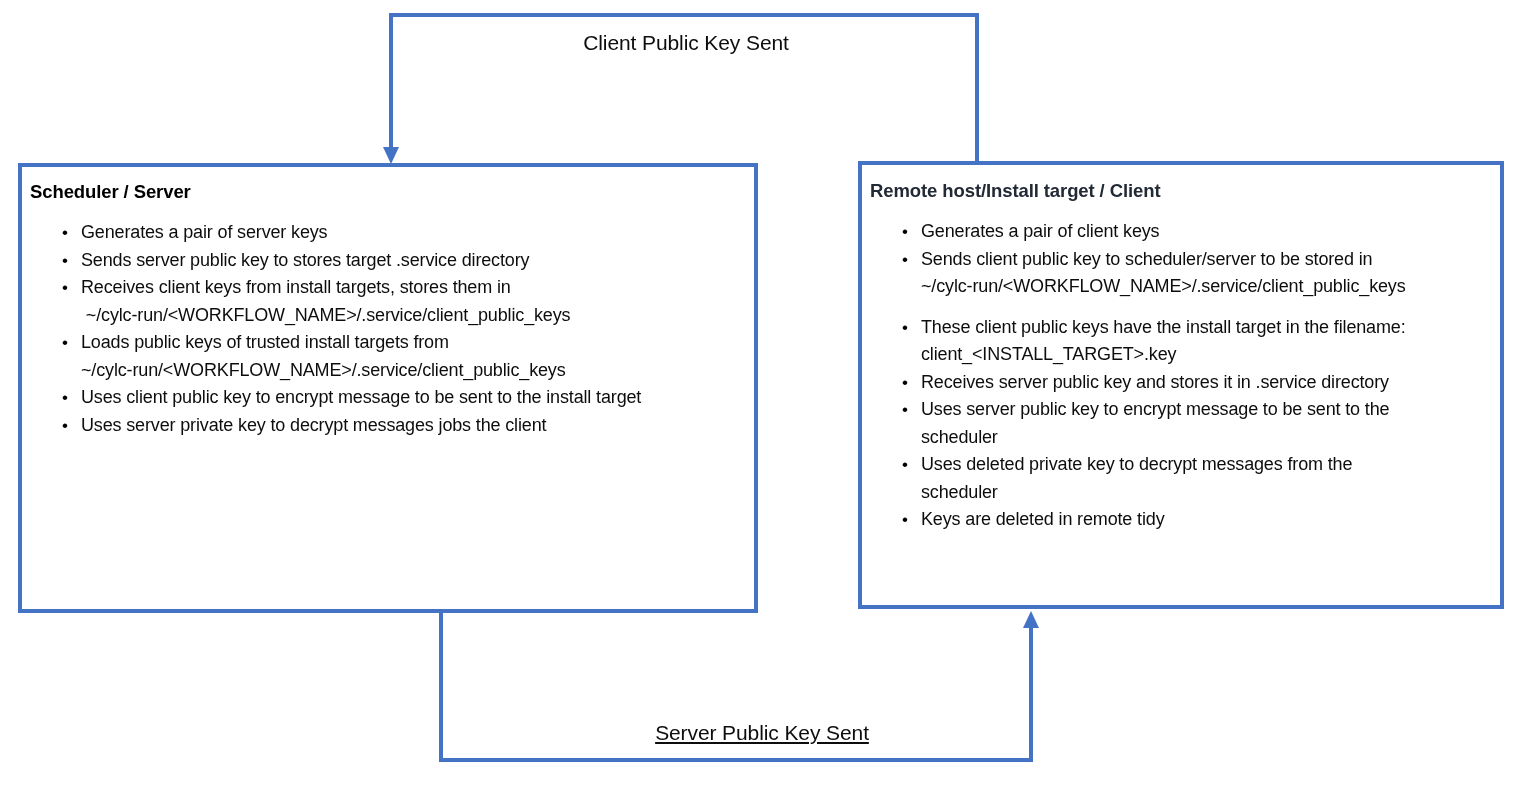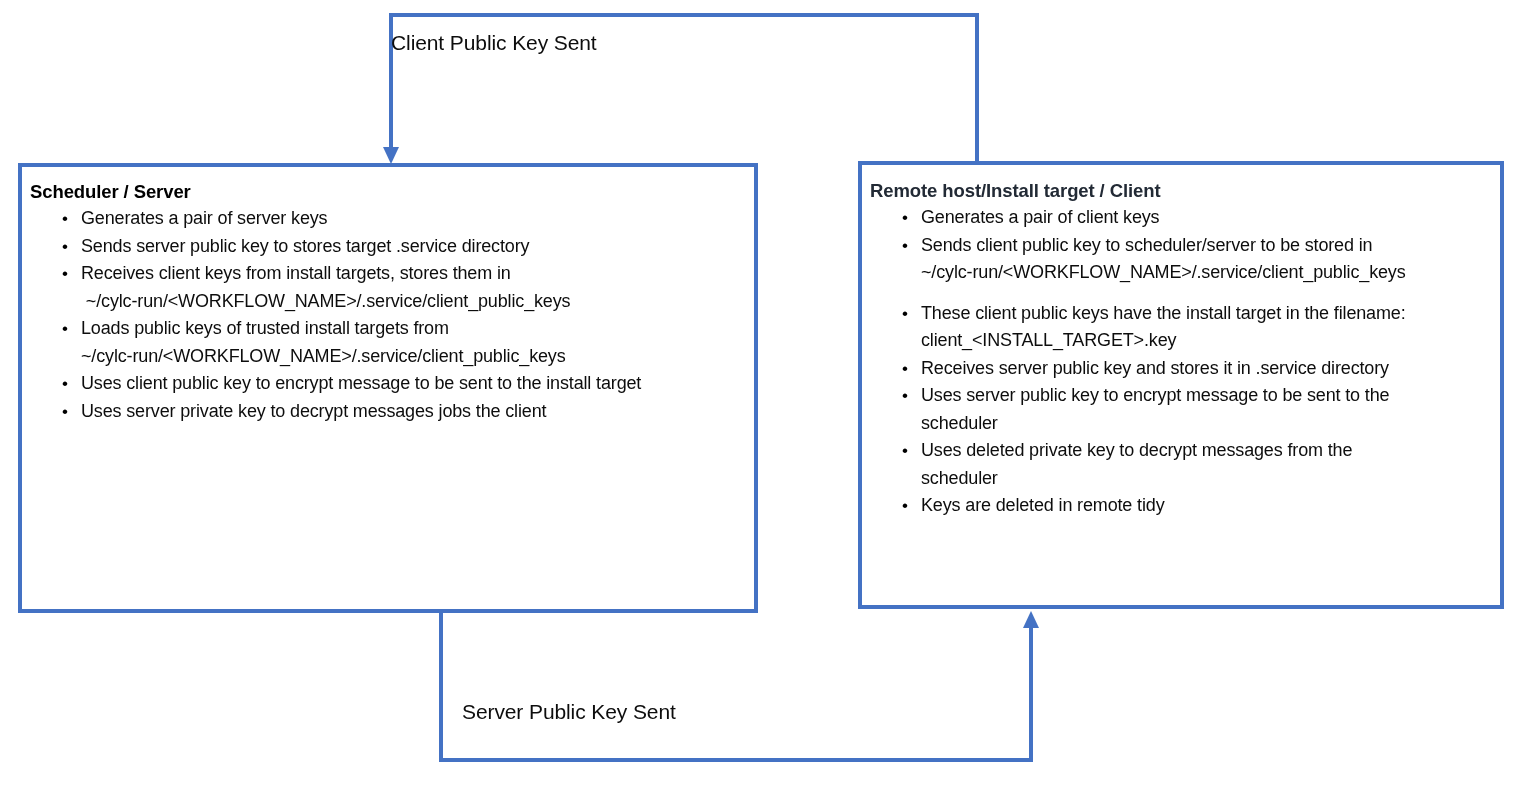--- a/index.html
+++ b/index.html
@@ -22,26 +22,26 @@
     pointer-events: none;
   }
   svg.connectors polyline { fill: none; stroke: currentColor; stroke-width: 4; }
   svg.connectors polygon  { fill: currentColor; stroke: none; }
 
   
   .arrow-label {
     position: absolute;
     font-size: 21px;
     letter-spacing: -0.1px;
-    text-align: left;
+    text-align: center;
     color: #0d0d0d;
     white-space: nowrap;
   }
   .arrow-label.top    { left: 391px; top: 31px;  width: 590px; }
-  .arrow-label.bottom { left: 462px; top: 700px; width: 600px; }
+  .arrow-label.bottom { left: 462px; top: 721px; width: 600px; text-decoration: underline; }
 
   
   .box {
     position: absolute;
     background: #ffffff;
     border: 4px solid var(--accent, #4472C4);
   }
   .box.left  { left: 18px;  top: 163px; width: 740px; height: 450px; padding: 11px 10px 0 8px; }
   .box.right { left: 858px; top: 161px; width: 646px; height: 448px; padding: 12px 10px 0 8px; }
 
@@ -49,20 +49,21 @@
     font-size: 18.5px;
     font-weight: bold;
     line-height: 27px;
     letter-spacing: -0.1px;
     color: #000000;
   }
   .box.right h2 { color: #222A35; }
 
   .box ul {
     list-style: none;
+    margin-top: 14px;
     padding-left: 32px;
   }
   .box li {
     position: relative;
     padding-left: 19px;
     font-size: 18px;
     line-height: 27.5px;
     letter-spacing: -0.15px;
     white-space: pre-wrap;
     color: #0d0d0d;

